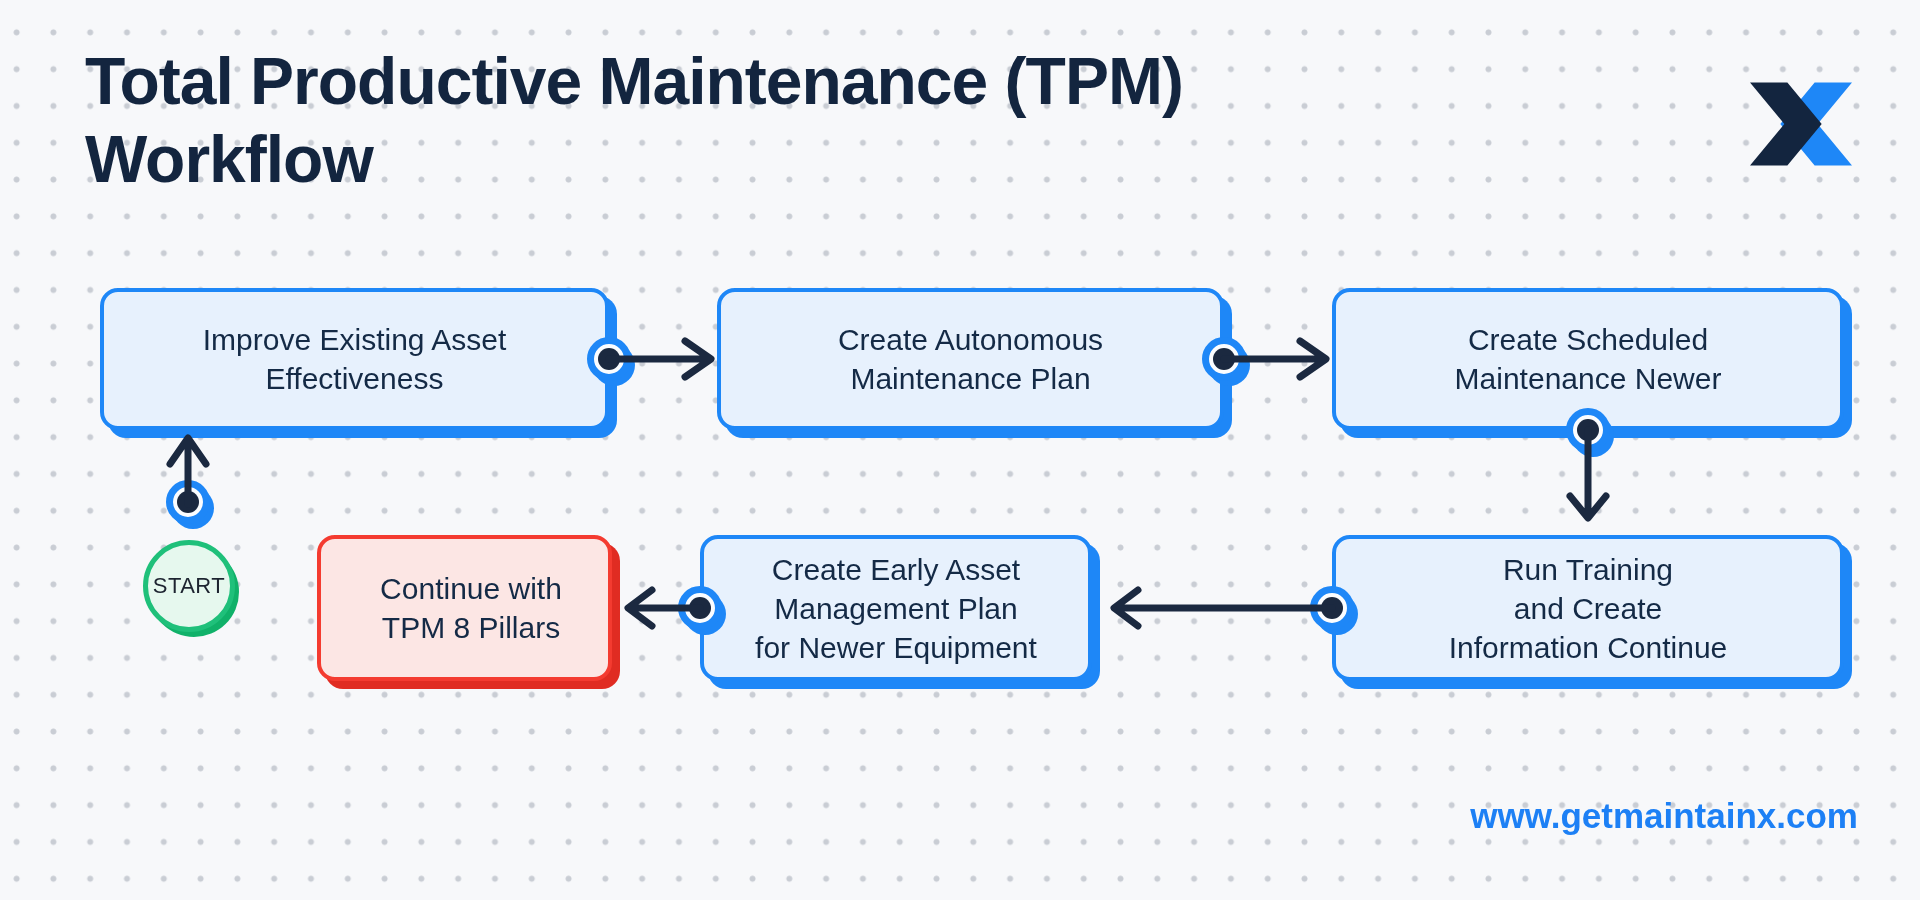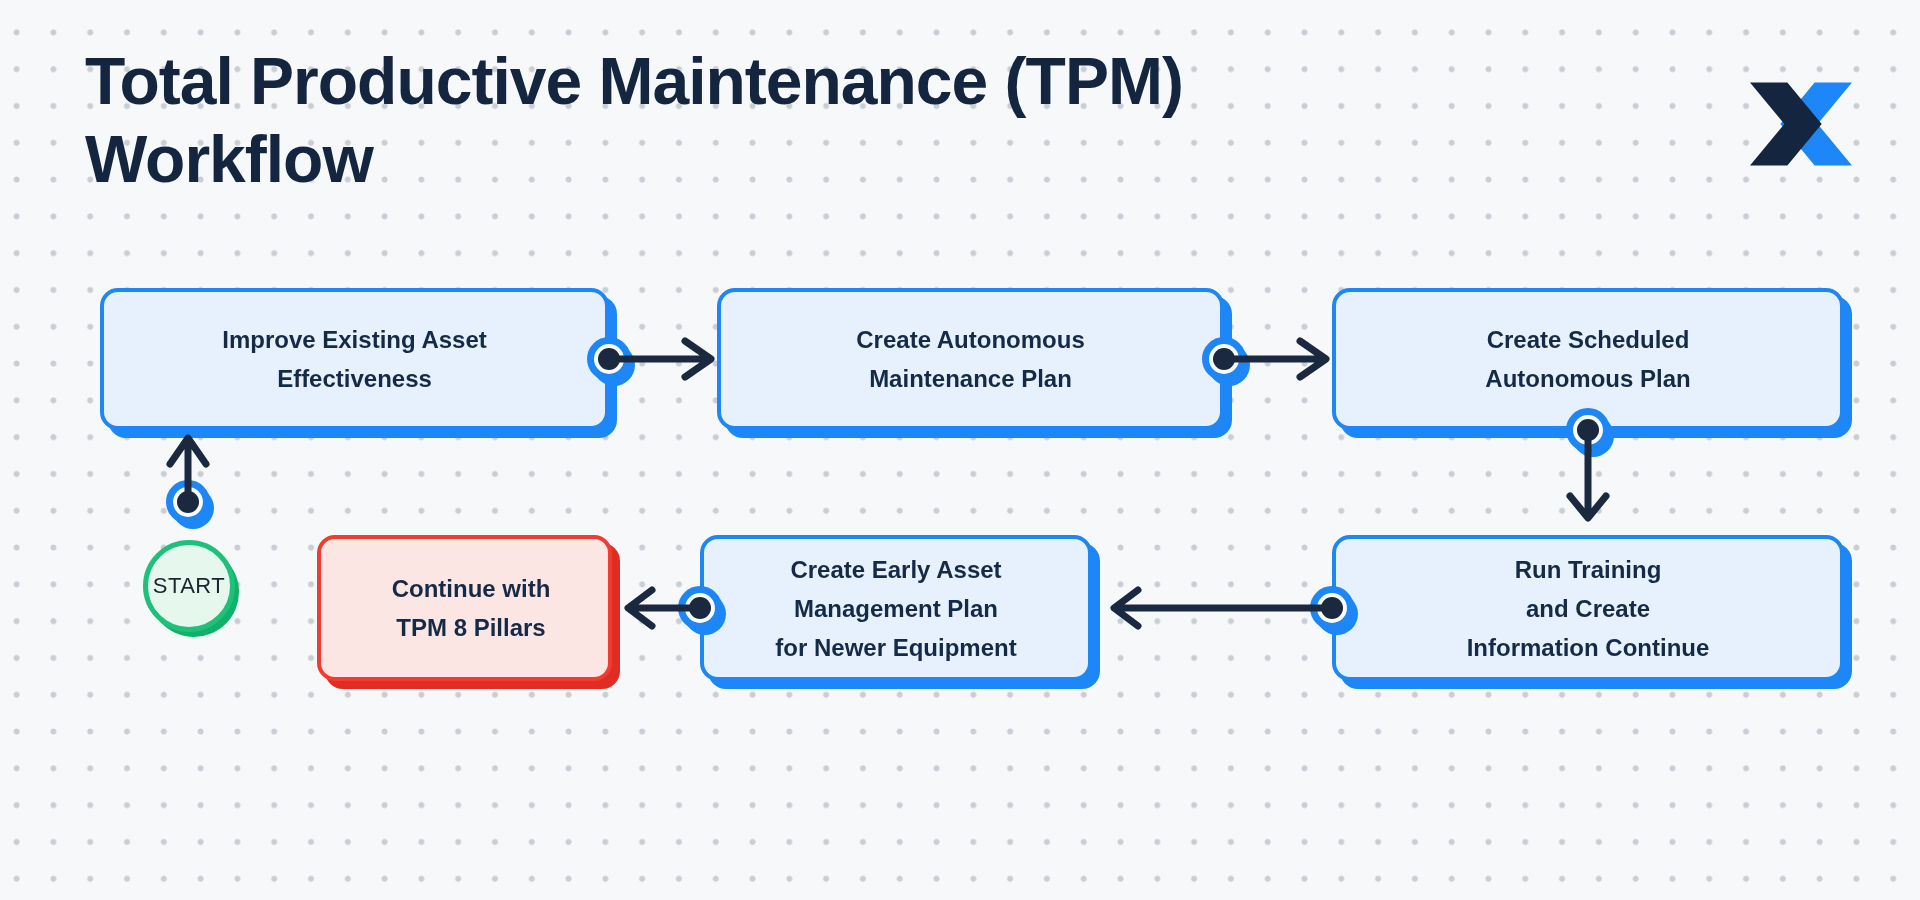--- a/index.html
+++ b/index.html
@@ -40,23 +40,22 @@
   }
   .logo-x{position:absolute;left:1738px;top:82px;width:102px;height:84px;}
   .box{
     position:absolute;
     border:4px solid var(--blue);
     background:var(--box-fill);
     border-radius:18px;
     box-shadow:8px 8px 0 var(--blue);
     display:flex;align-items:center;justify-content:center;
     text-align:center;
-    font-size:24px;line-height:39px;color:#142a46;
+    font-size:30px;line-height:39px;color:#142a46;
     white-space:pre-line;
-    font-weight:bold;
   }
   .box.red{
     border-color:var(--red);
     background:var(--red-fill);
     box-shadow:8px 8px 0 var(--red-shadow);
     padding-left:13px;
   }
   .box1{left:88px;top:288px;width:509px;height:142px;}
   .box2{left:705px;top:288px;width:507px;height:142px;}
   .box3{left:1320px;top:288px;width:512px;height:142px;}
@@ -115,21 +114,21 @@
   <svg class="logo-x" viewBox="0 0 101 82" aria-hidden="true">
     <polygon points="101,0 64,0 30,41 64,82 101,82 67,41" fill="#1e87f7"></polygon>
     <polygon points="0,0 37,0 71,41 37,82 0,82 34,41" fill="#13253f"></polygon>
   </svg>
 
   <div class="box box1">Improve Existing Asset
 Effectiveness</div>
   <div class="box box2">Create Autonomous
 Maintenance Plan</div>
   <div class="box box3">Create Scheduled
-Autonomous Plan</div>
+Maintenance Newer</div>
 
   <div class="box box4">Run Training
 and Create
 Information Continue</div>
   <div class="box box5">Create Early Asset
 Management Plan
 for Newer Equipment</div>
   <div class="box red box6">Continue with
 TPM 8 Pillars</div>
 
@@ -154,14 +153,15 @@
   </svg>
   <svg class="arrow" style="left:610px;top:588px;" width="88" height="40" aria-hidden="true">
     <path d="M78 20 H 8 M30 2 L6 20 L30 38"></path>
   </svg>
   <svg class="arrow" style="left:156px;top:434px;" width="40" height="72" aria-hidden="true">
     <path d="M20 70 V 6 M2 30 L20 4 L38 30"></path>
   </svg>
 
   <div class="start">START</div>
 
+  <a class="footer-url" href="#">www.getmaintainx.com</a>
 
 </div>
 
 </body></html>

